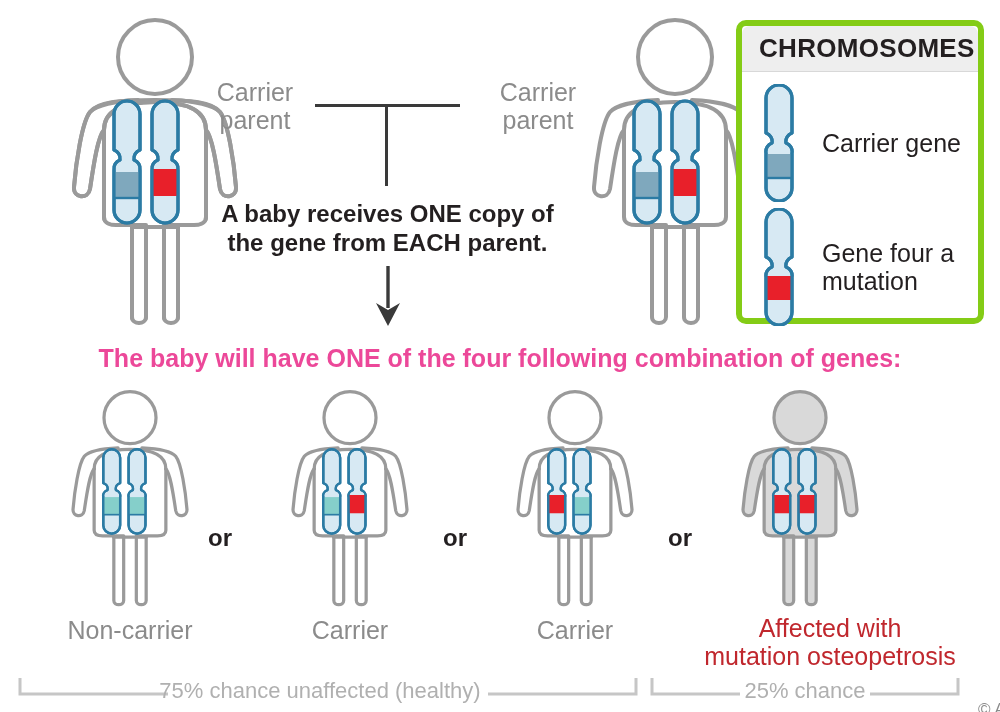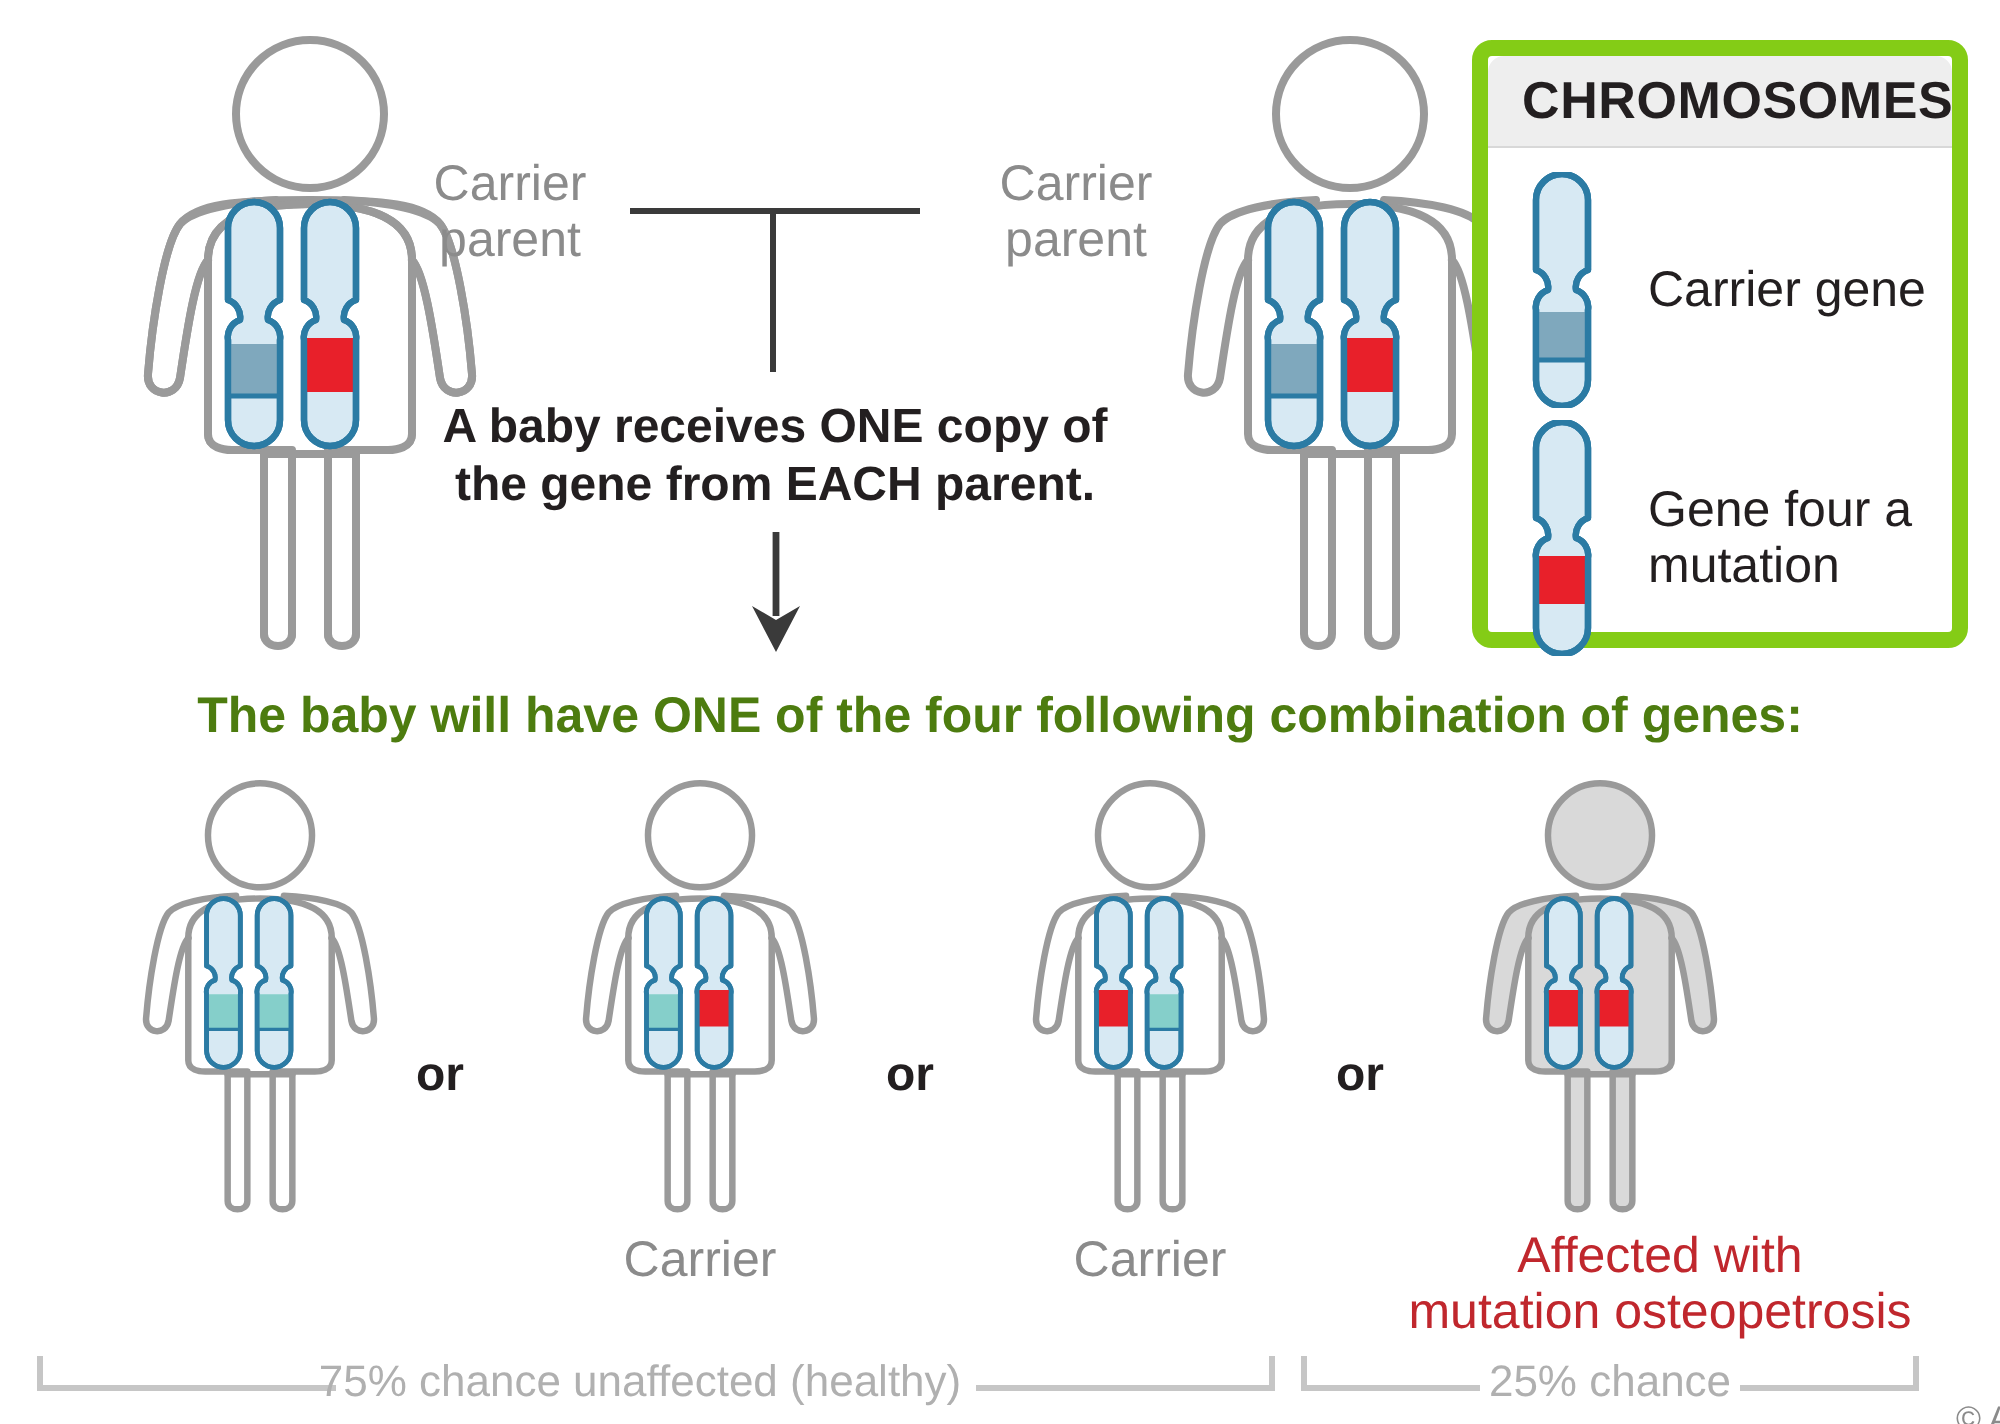--- a/index.html
+++ b/index.html
@@ -29,21 +29,21 @@
   }
   .center-note {
     font-size: 24px;
     color: #231f20;
     font-weight: bold;
     text-align: center;
     line-height: 1.2;
   }
   .headline {
     font-size: 25px;
-    color: #4d7c0f;
+    color: #ec4899;
     font-weight: bold;
     text-align: center;
     width: 100%;
   }
   .or-label {
     font-size: 24px;
     color: #231f20;
     font-weight: bold;
     text-align: center;
   }
@@ -78,21 +78,21 @@
     font-size: 17px;
     color: #8b8b8b;
     white-space: nowrap;
     transform-origin: left top;
     transform: rotate(-90deg);
   }
 
   
   .legend-box {
     box-sizing: border-box;
-    border: 8px solid #84cc16;
+    border: 6px solid #84cc16;
     border-radius: 10px;
     background: #ffffff;
   }
   .legend-head {
     box-sizing: border-box;
     background: #eeeeee;
     border-bottom: 1px solid #d8d8d8;
     border-radius: 8px 8px 0 0;
     display: flex;
     align-items: center;
@@ -257,20 +257,21 @@
         <line x1="57" y1="183" x2="81" y2="183" stroke="#2b7ba4" stroke-width="2.4"></line>
       </g>
       <g>
         <path d="M93 102 a12 12 0 0 1 24 0 L117 138 a8.5 8.5 0 0 0 -6 10 a8.5 8.5 0 0 1 6 10 L117 198 a12 12 0 0 1 -24 0 L93 158 a8.5 8.5 0 0 1 6 -10 a8.5 8.5 0 0 0 -6 -10 Z" fill="#d7e9f3" stroke="#2b7ba4" stroke-width="3.4" stroke-linejoin="round"></path>
         <path d="M93 158 L117 158 L117 183 L93 183 Z" fill="#85cfca"></path>
         <path d="M93 102 a12 12 0 0 1 24 0 L117 138 a8.5 8.5 0 0 0 -6 10 a8.5 8.5 0 0 1 6 10 L117 198 a12 12 0 0 1 -24 0 L93 158 a8.5 8.5 0 0 1 6 -10 a8.5 8.5 0 0 0 -6 -10 Z" fill="none" stroke="#2b7ba4" stroke-width="3.4" stroke-linejoin="round"></path>
         <line x1="93" y1="183" x2="117" y2="183" stroke="#2b7ba4" stroke-width="2.4"></line>
       </g>
     </g>
   </svg>
+  <div class="abs child-label" style="left:20px; top:616px;">Non-carrier</div>
   <div class="abs or-label" style="left:190px; top:524px; width:60px;">or</div>
 
   <svg class="abs" style="left:265px; top:386px;" width="170" height="225" viewBox="0 0 190 320">
     <circle cx="95" cy="45" r="37" fill="#ffffff" stroke="#9a9a9a" stroke-width="4.6"></circle>
     <path d="M44 118 C 44 100, 60 90, 95 90 C 130 90, 146 100, 146 118 L 146 205 C 146 212, 138 213, 134 213 L 56 213 C 52 213, 44 212, 44 205 Z" fill="#ffffff" stroke="none"></path>
     <path d="M86 213 L86 305 C86 313 72 313 72 305 L72 213 Z" fill="#ffffff" stroke="none"></path>
     <path d="M104 213 L104 305 C104 313 118 313 118 305 L118 213 Z" fill="#ffffff" stroke="none"></path>
     <g fill="none" stroke="#9a9a9a" stroke-width="4.6" stroke-linecap="round" stroke-linejoin="round">
       <path d="M44 118 C 44 100, 60 90, 95 90 C 130 90, 146 100, 146 118"></path>
       <path d="M44 118 C 38 124, 34 150, 30 177 C 28 188, 13 186, 14 175 C 16 150, 22 110, 30 100 C 36 93, 56 89, 78 88"></path>

